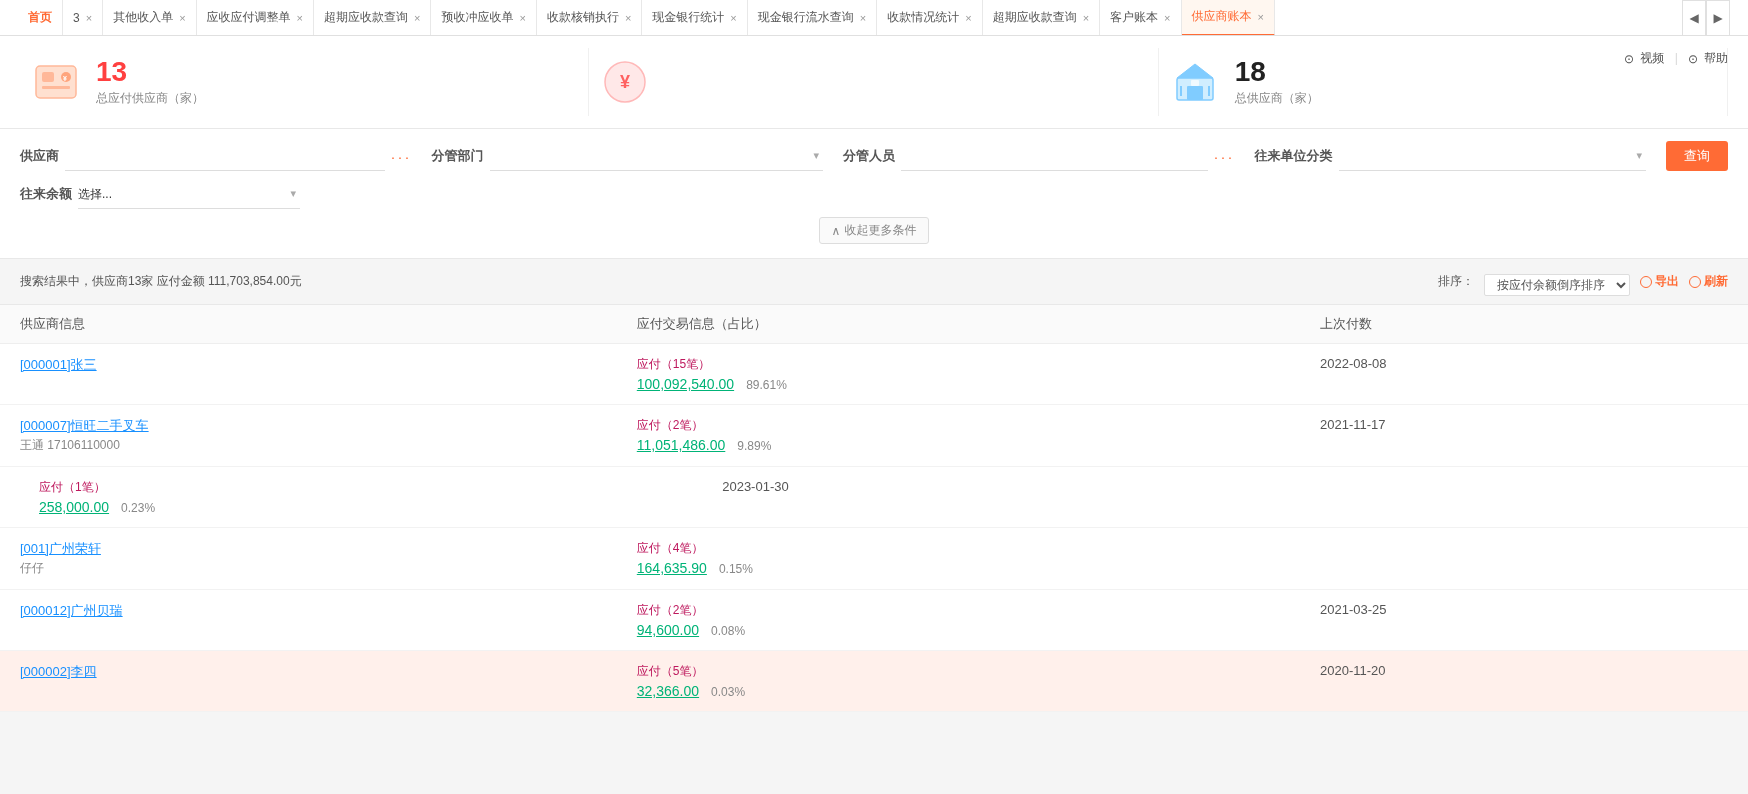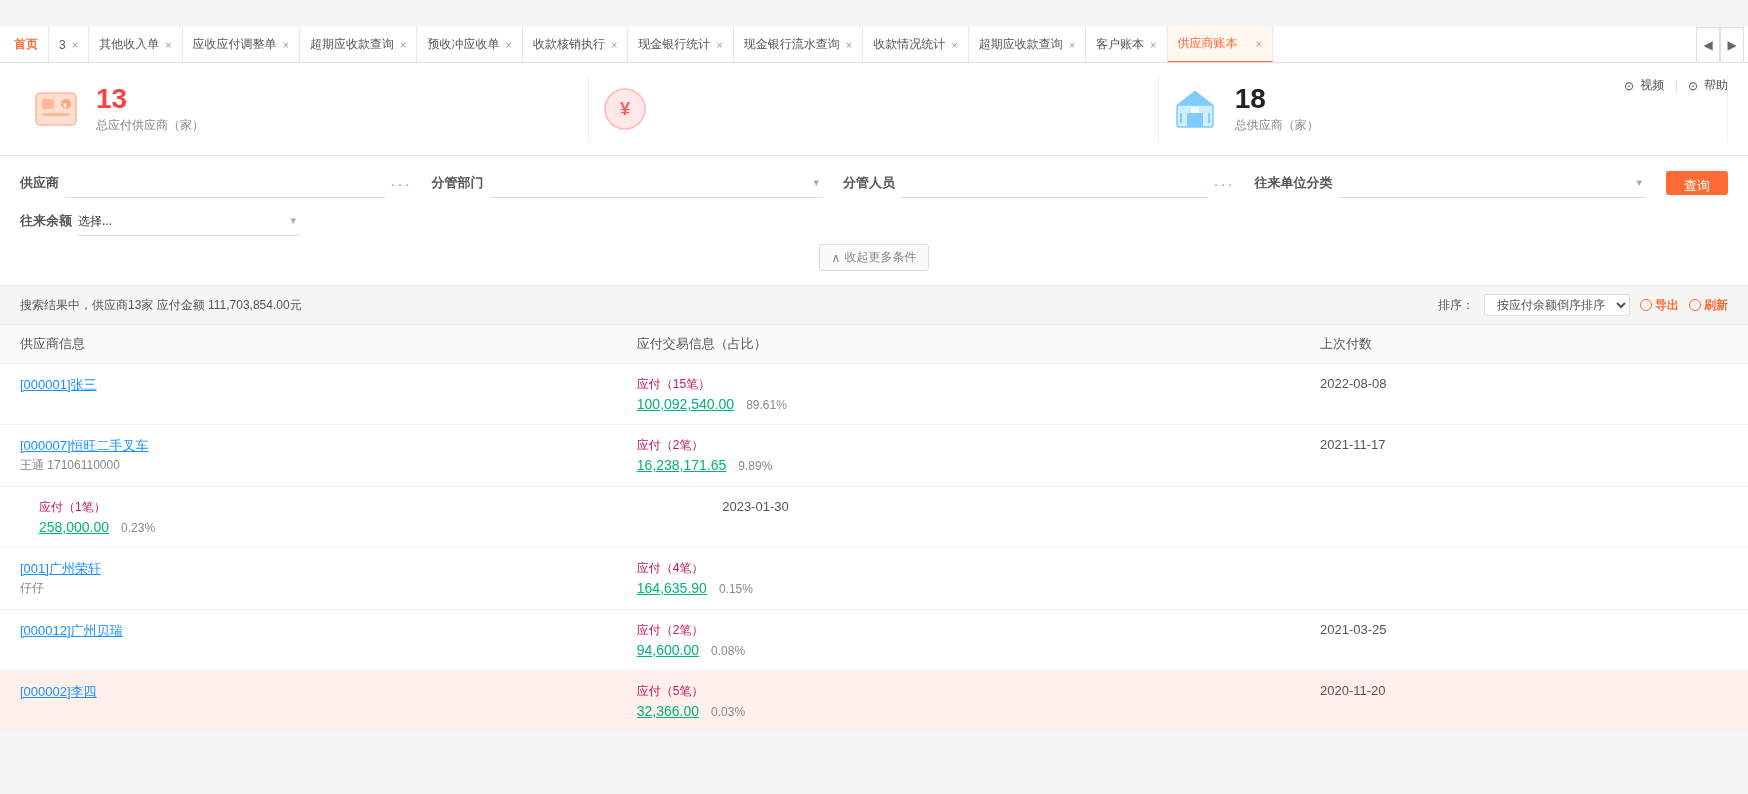--- a/index.html
+++ b/index.html
@@ -5,23 +5,22 @@
     * { box-sizing: border-box; margin: 0; padding: 0; }
     body { font-family: 'Microsoft YaHei', Arial, sans-serif; font-size: 13px; background: #f5f5f5; color: #333; overflow-x: hidden; }
 
     
     .top-nav {
       display: flex;
       align-items: center;
       background: #fff;
       border-bottom: 1px solid #e0e0e0;
       height: 36px;
-      padding: 0 4px;
+      padding: 0 18px;
       overflow: hidden;
-      margin-top: 27px;
     }
     .nav-tab {
       display: flex;
       align-items: center;
       padding: 0 10px;
       height: 36px;
       white-space: nowrap;
       cursor: pointer;
       font-size: 12px;
       color: #555;
@@ -29,21 +28,20 @@
       flex-shrink: 0;
     }
     .nav-tab.home {
       color: #ff6b35;
       font-weight: bold;
     }
     .nav-tab.active {
       background: #fff7f0;
       color: #ff6b35;
       border-bottom: 2px solid #ff6b35;
-      gap: 12px;
     }
     .nav-tab .close-x {
       margin-left: 6px;
       color: #999;
       font-size: 11px;
     }
     .nav-arrows {
       display: flex;
       margin-left: auto;
       flex-shrink: 0;
@@ -181,21 +179,21 @@
       letter-spacing: 2px;
     }
     .search-btn {
       background: #ff6b35;
       color: #fff;
       border: none;
       padding: 6px 18px;
       border-radius: 3px;
       cursor: pointer;
       font-size: 13px;
-      height: 24px;
+      height: 30px;
       white-space: nowrap;
       flex-shrink: 0;
     }
     .collapse-btn {
       display: flex;
       align-items: center;
       justify-content: center;
       gap: 4px;
       color: #888;
       font-size: 12px;
@@ -225,20 +223,21 @@
       gap: 10px;
     }
     .sort-select {
       border: 1px solid #ddd;
       background: #fff;
       padding: 2px 8px;
       font-size: 12px;
       color: #555;
       cursor: pointer;
       border-radius: 2px;
+      margin-top: 7px;
     }
     .action-btn {
       display: flex;
       align-items: center;
       gap: 3px;
       color: #ff6b35;
       font-size: 12px;
       cursor: pointer;
       font-weight: bold;
     }
@@ -530,21 +529,21 @@
     </div>
   </div>
       <div class="table-row">
     <div class="col-supplier">
       <div class="supplier-link">[000007]恒旺二手叉车</div>
       <div class="supplier-sub">王通  17106110000</div>
     </div>
     <div class="col-transaction">
       <div class="tx-count">应付（2笔）</div>
       <div class="tx-row">
-        <span class="tx-amount">16,238,171.65</span>
+        <span class="tx-amount">11,051,486.00</span>
         <span class="tx-pct">9.89%</span>
       </div>
     </div>
     <div class="col-lastpay">
       <span class="last-pay-date">2021-11-17</span>
     </div>
   </div>
       <div class="table-row">
     <div class="col-transaction">
       <div class="tx-count">应付（1笔）</div>

